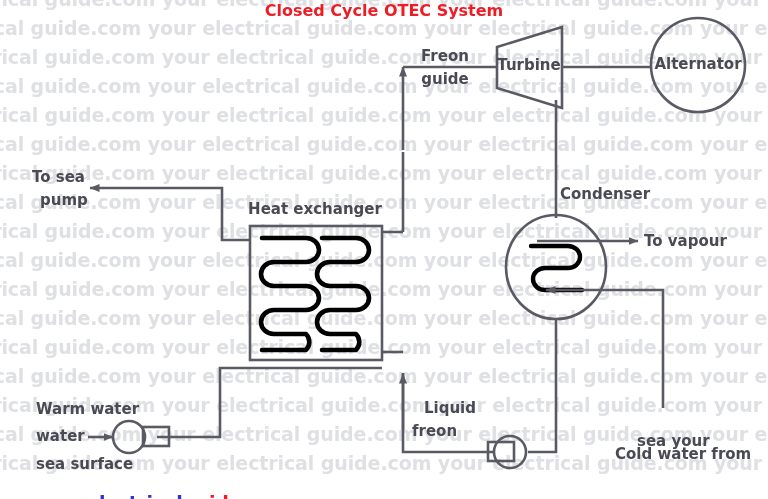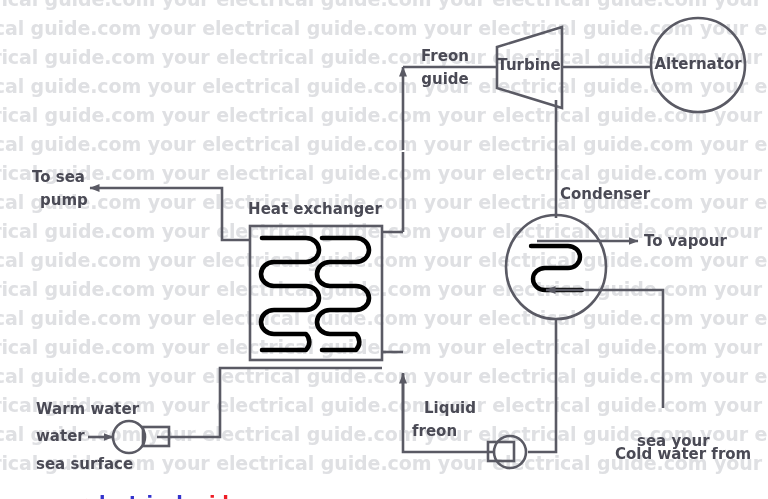--- a/index.html
+++ b/index.html
@@ -76,20 +76,21 @@
       <div class="wm-row" style="top: 249px; color: rgb(223, 224, 227); left: -74px;">electrical guide.com your electrical guide.com your electrical guide.com your electrical guide.com your electrical guide.com your electrical guide.com your electrical guide.com your electrical guide.com your electrical guide.com your </div>
       <div class="wm-row" style="top: 278px; color: rgb(223, 224, 227); left: -60px;">electrical guide.com your electrical guide.com your electrical guide.com your electrical guide.com your electrical guide.com your electrical guide.com your electrical guide.com your electrical guide.com your electrical guide.com your </div>
       <div class="wm-row" style="top: 307px; color: rgb(223, 224, 227); left: -74px;">electrical guide.com your electrical guide.com your electrical guide.com your electrical guide.com your electrical guide.com your electrical guide.com your electrical guide.com your electrical guide.com your electrical guide.com your </div>
       <div class="wm-row" style="top: 336px; color: rgb(223, 224, 227); left: -60px;">electrical guide.com your electrical guide.com your electrical guide.com your electrical guide.com your electrical guide.com your electrical guide.com your electrical guide.com your electrical guide.com your electrical guide.com your </div>
       <div class="wm-row" style="top: 365px; color: rgb(223, 224, 227); left: -74px;">electrical guide.com your electrical guide.com your electrical guide.com your electrical guide.com your electrical guide.com your electrical guide.com your electrical guide.com your electrical guide.com your electrical guide.com your </div>
       <div class="wm-row" style="top: 394px; color: rgb(223, 224, 227); left: -60px;">electrical guide.com your electrical guide.com your electrical guide.com your electrical guide.com your electrical guide.com your electrical guide.com your electrical guide.com your electrical guide.com your electrical guide.com your </div>
       <div class="wm-row" style="top: 423px; color: rgb(223, 224, 227); left: -74px;">electrical guide.com your electrical guide.com your electrical guide.com your electrical guide.com your electrical guide.com your electrical guide.com your electrical guide.com your electrical guide.com your electrical guide.com your </div>
       <div class="wm-row" style="top: 452px; color: rgb(223, 224, 227); left: -60px;">electrical guide.com your electrical guide.com your electrical guide.com your electrical guide.com your electrical guide.com your electrical guide.com your electrical guide.com your electrical guide.com your electrical guide.com your </div>
     </div>
 
+  <div id="title">Closed Cycle OTEC System</div>
 
   <svg id="diagram" width="768" height="499" viewBox="0 0 768 499">
     <defs>
       <marker id="ah" markerWidth="11" markerHeight="11" refX="9.5" refY="4" orient="auto" markerUnits="userSpaceOnUse">
         <path d="M0,0 L10,4 L0,8 z" fill="#5a5a64"></path>
       </marker>
     </defs>
 
     <g fill="none" stroke="#5a5a64" stroke-width="2.6" stroke-linecap="butt" stroke-linejoin="miter">
 

